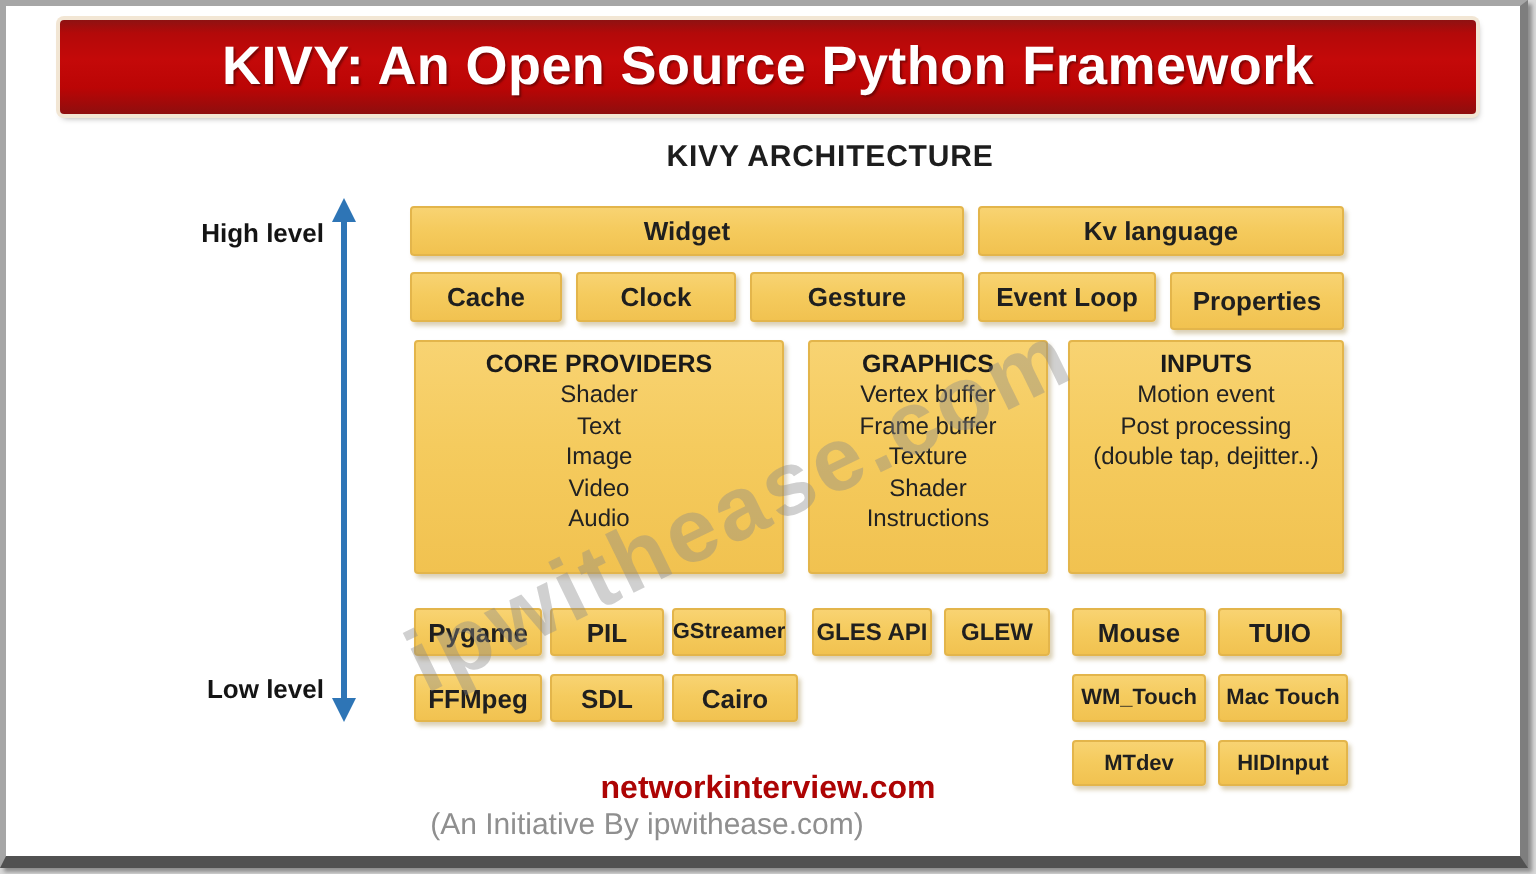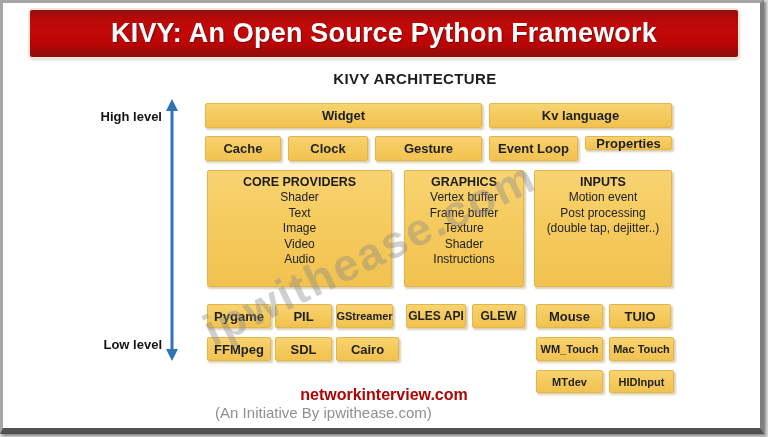--- a/index.html
+++ b/index.html
@@ -115,21 +115,21 @@
     <polygon points="8,262 2,250 14,250" fill="#2e75b6"></polygon>
   </svg>
 
   <div class="yb" style="left:186px; top:103px; width:277px; height:25px;">Widget</div>
   <div class="yb" style="left:470px; top:103px; width:183px; height:25px;">Kv language</div>
 
   <div class="yb" style="left:186px; top:136px; width:76px; height:25px;">Cache</div>
   <div class="yb" style="left:269px; top:136px; width:80px; height:25px;">Clock</div>
   <div class="yb" style="left:356px; top:136px; width:107px; height:25px;">Gesture</div>
   <div class="yb" style="left:470px; top:136px; width:89px; height:25px;">Event Loop</div>
-  <div class="yb" style="left:566px; top:136px; width:87px; height:14px;">Properties</div>
+  <div class="yb" style="left:566px; top:136px; width:87px; height:29px;">Properties</div>
 
   <div class="yb big" style="left:188px; top:170px; width:185px; height:117px;">
     <div class="bb-title">CORE PROVIDERS</div>
     <div class="bb-item">Shader</div>
     <div class="bb-item">Text</div>
     <div class="bb-item">Image</div>
     <div class="bb-item">Video</div>
     <div class="bb-item">Audio</div>
   </div>
 

